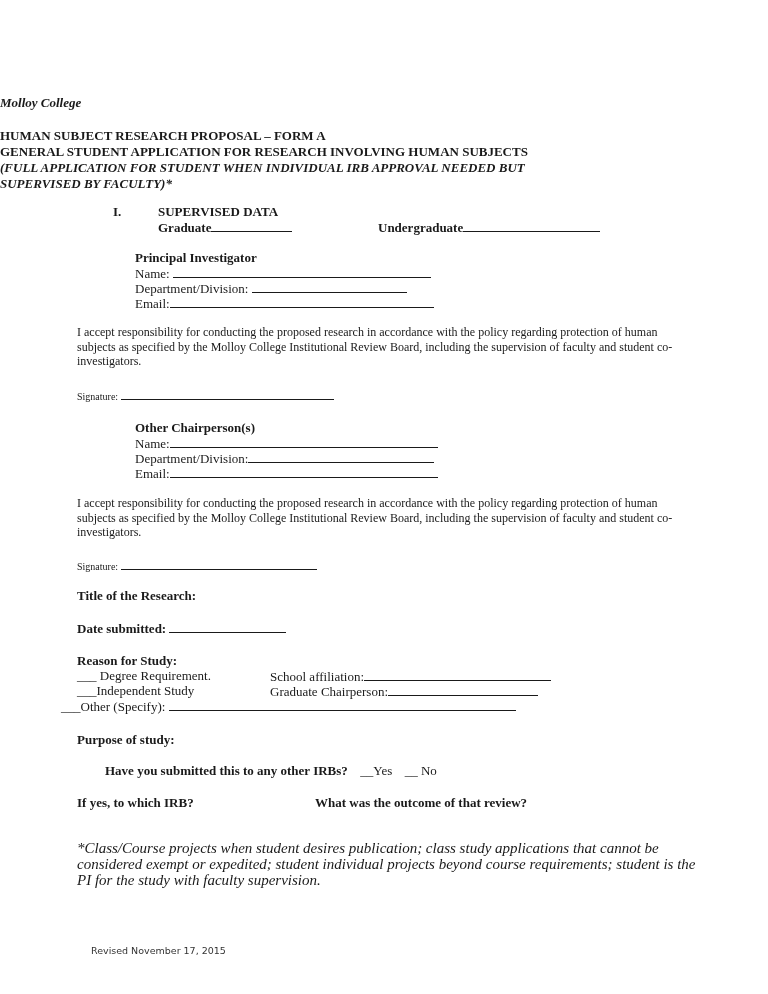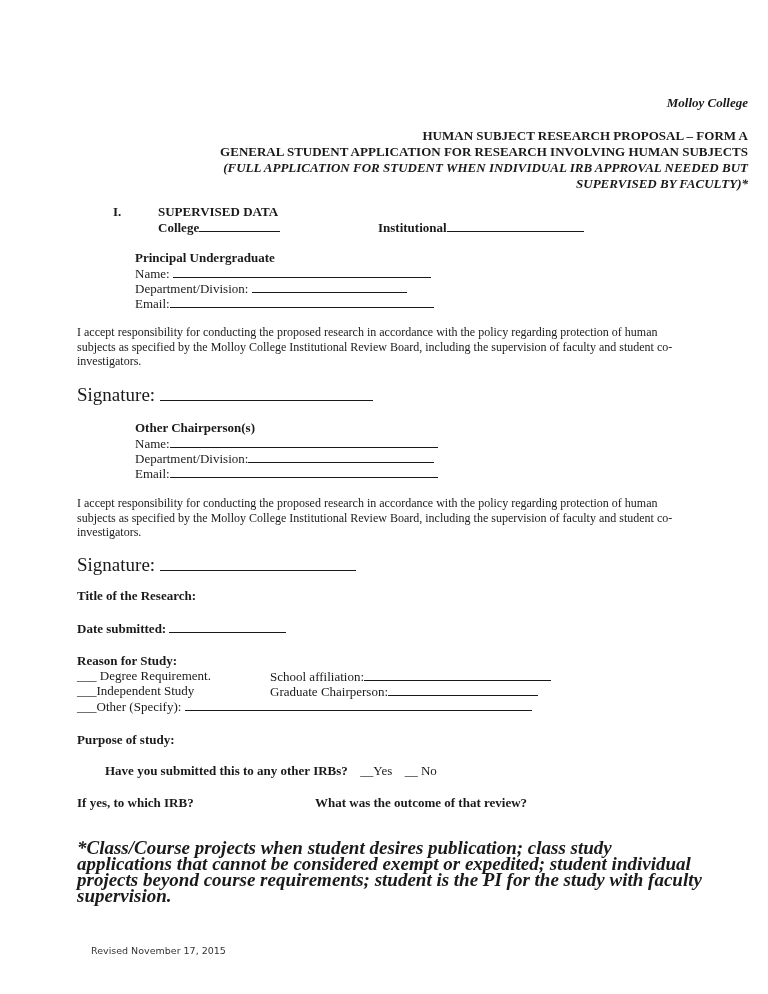--- a/index.html
+++ b/index.html
@@ -11,21 +11,21 @@
       width: 768px;
       height: 994px;
       position: relative;
       overflow: hidden;
       font-family: "Liberation Serif", "DejaVu Serif", serif;
       color: #1a1a1a;
       font-size: 13px;
       line-height: 15px;
     }
     .abs { position: absolute; white-space: nowrap; }
-    .center { left: 8px; width: 740px; text-align: right; }
+    .center { left: 0; width: 740px; text-align: left; }
     .b { font-weight: bold; }
     .i { font-style: italic; }
     .ul {
       display: inline-block;
       border-bottom: 1px solid #1a1a1a;
       height: 12px;
       vertical-align: baseline;
     }
     .ul.thick { border-bottom-width: 1.5px; }
     .para {
@@ -33,53 +33,53 @@
       left: 77px;
       width: 620px;
       font-size: 12px;
       line-height: 14.5px;
       white-space: normal;
     }
     .footnote {
       position: absolute;
       left: 77px;
       width: 630px;
-      font-size: 19px;
+      font-size: 15px;
       line-height: 16px;
-      font-weight: bold;
+      font-weight: normal;
       font-style: italic;
       white-space: normal;
     }
     .footer {
       font-family: "DejaVu Sans", "Liberation Sans", sans-serif;
       font-size: 9.5px;
       color: #333333;
     }
-    .sig-label { font-size: 19px; }
+    .sig-label { font-size: 10px; }
   </style>
 </head>
 <body>
 
 <div class="abs center b i" style="top:95px;">Molloy College</div>
 <div class="abs center b" style="top:128px;">HUMAN SUBJECT RESEARCH PROPOSAL – FORM A</div>
 <div class="abs center b" style="top:144px;">GENERAL STUDENT APPLICATION FOR RESEARCH INVOLVING HUMAN SUBJECTS</div>
 <div class="abs center b i" style="top:160px;">(FULL APPLICATION FOR STUDENT WHEN INDIVIDUAL IRB APPROVAL NEEDED BUT</div>
 <div class="abs center b i" style="top:176px;">SUPERVISED BY FACULTY)*</div>
 
 <div class="abs b" style="left:113px; top:204px;">I.</div>
 <div class="abs b" style="left:158px; top:204px;">SUPERVISED DATA</div>
 
 <div class="abs b" style="left:158px; top:219px;">
-  <span>College</span><span class="ul thick" style="width:81px;"></span>
+  <span>Graduate</span><span class="ul thick" style="width:81px;"></span>
 </div>
 <div class="abs b" style="left:378px; top:219px;">
-  <span>Institutional</span><span class="ul thick" style="width:137px;"></span>
+  <span>Undergraduate</span><span class="ul thick" style="width:137px;"></span>
 </div>
 
-<div class="abs b" style="left:135px; top:250px;">Principal Undergraduate</div>
+<div class="abs b" style="left:135px; top:250px;">Principal Investigator</div>
 <div class="abs" style="left:135px; top:265px;">
   <span>Name: </span><span class="ul" style="width:258px;"></span>
 </div>
 <div class="abs" style="left:135px; top:280px;">
   <span>Department/Division: </span><span class="ul" style="width:155px;"></span>
 </div>
 <div class="abs" style="left:135px; top:295px;">
   <span>Email:</span><span class="ul" style="width:264px;"></span>
 </div>
 
@@ -112,21 +112,21 @@
 </div>
 
 <div class="abs b" style="left:77px; top:653px;">Reason for Study:</div>
 
 <div class="abs" style="left:77px; top:668px;">
   <span>___</span><span> Degree Requirement.</span>
 </div>
 <div class="abs" style="left:77px; top:683px;">
   <span>___</span><span>Independent Study</span>
 </div>
-<div class="abs" style="left:77px; top:698px;">
+<div class="abs" style="left:61px; top:698px;">
   <span>___</span><span>Other (Specify): </span><span class="ul" style="width:347px;"></span>
 </div>
 
 <div class="abs" style="left:270px; top:668px;">
   <span>School affiliation:</span><span class="ul" style="width:187px;"></span>
 </div>
 <div class="abs" style="left:270px; top:683px;">
   <span>Graduate Chairperson:</span><span class="ul" style="width:150px;"></span>
 </div>
 

